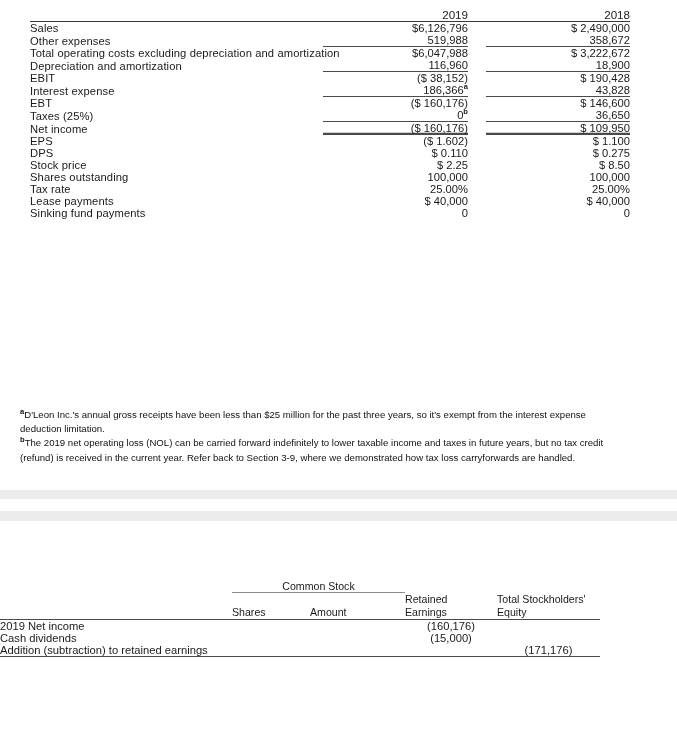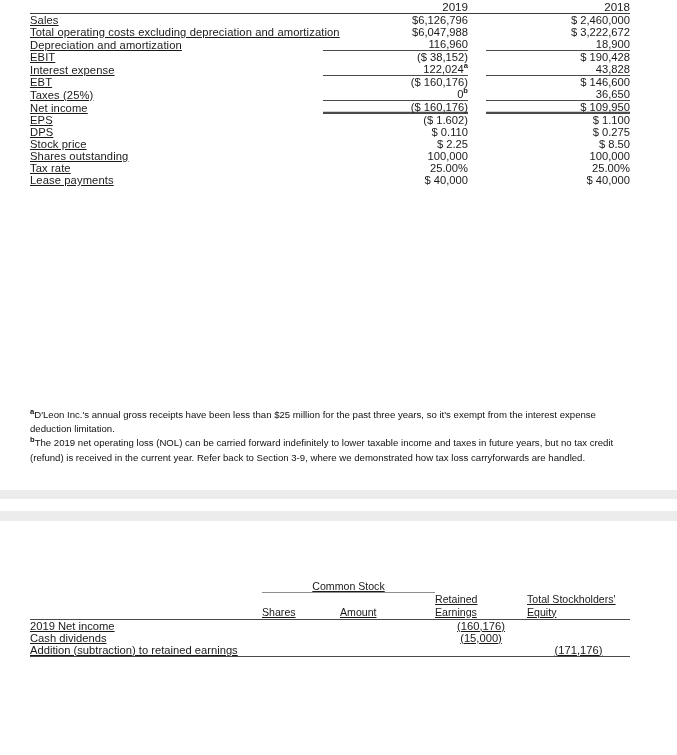--- a/index.html
+++ b/index.html
@@ -13,21 +13,21 @@
     position: relative;
     font-family: "Liberation Sans", sans-serif;
     color: #1a1a1a;
     overflow: hidden;
   }
 
   
   .sheet {
     position: absolute;
     left: 0;
-    top: 0;
+    top: 8px;
     width: 677px;
   }
 
   table.fin {
     border-collapse: collapse;
     table-layout: fixed;
     width: 600px;
     margin-left: 30px;
     font-size: 11.2px;
   }
@@ -42,21 +42,20 @@
   .is-c-label  { width: 268px; }
   .is-c-gap1   { width: 25px; }
   .is-c-y2019  { width: 145px; }
   .is-c-gap2   { width: 18px; }
   .is-c-y2018  { width: 144px; }
 
   .rowlabel {
     text-align: left;
     padding: 4.6px 0 4.6px 0;
     letter-spacing: .01em;
-    text-decoration: underline;
   }
   .num {
     text-align: right;
     padding: 4.6px 0 4.6px 0;
     font-variant-numeric: tabular-nums;
   }
 
   .hdr-year {
     text-align: right;
     font-weight: bold;
@@ -76,21 +75,21 @@
   sup.fn {
     font-size: 7.6px;
     vertical-align: super;
     line-height: 0;
     font-weight: bold;
   }
 
   
   .footnotes {
     position: absolute;
-    left: 30px;
+    left: 20px;
     top: 408px;
     width: 600px;
     font-size: 9.6px;
     line-height: 14.2px;
     color: #111;
   }
   .footnotes p { margin: 0; }
 
   
   .band {
@@ -106,23 +105,21 @@
   .sheet2 {
     position: absolute;
     left: 0;
     top: 580px;
     width: 677px;
   }
   table.eq {
     border-collapse: collapse;
     table-layout: fixed;
     width: 600px;
-    margin-left: 30px;
     font-size: 11.2px;
-    text-decoration: underline;
   }
   table.eq td, table.eq th {
     padding: 0;
     vertical-align: bottom;
     font-weight: normal;
     white-space: nowrap;
   }
   .eq-c-label  { width: 232px; }
   .eq-c-shares { width: 78px; }
   .eq-c-amount { width: 95px; }
@@ -185,21 +182,28 @@
         <td></td>
         <td></td>
       </tr>
     </thead>
     <tbody id="is-body">
         <tr>
           <td class="rowlabel">Sales</td>
           <td></td>
           <td class="num"><span>$6,126,796</span></td>
           <td></td>
-          <td class="num"><span>$ 2,460,000</span></td>
+          <td class="num"><span>$ 2,490,000</span></td>
+        </tr>
+        <tr>
+          <td class="rowlabel">Other expenses</td>
+          <td></td>
+          <td class="num ul-single"><span>519,988</span></td>
+          <td></td>
+          <td class="num ul-single"><span>358,672</span></td>
         </tr>
         <tr>
           <td class="rowlabel">Total operating costs excluding depreciation and amortization</td>
           <td></td>
           <td class="num"><span>$6,047,988</span></td>
           <td></td>
           <td class="num"><span>$ 3,222,672</span></td>
         </tr>
         <tr>
           <td class="rowlabel">Depreciation and amortization</td>
@@ -211,21 +215,21 @@
         <tr>
           <td class="rowlabel">EBIT</td>
           <td></td>
           <td class="num"><span>($    38,152)</span></td>
           <td></td>
           <td class="num"><span>$   190,428</span></td>
         </tr>
         <tr>
           <td class="rowlabel">Interest expense</td>
           <td></td>
-          <td class="num ul-single"><span>122,024</span><sup class="fn">a</sup></td>
+          <td class="num ul-single"><span>186,366</span><sup class="fn">a</sup></td>
           <td></td>
           <td class="num ul-single"><span>43,828</span></td>
         </tr>
         <tr>
           <td class="rowlabel">EBT</td>
           <td></td>
           <td class="num"><span>($ 160,176)</span></td>
           <td></td>
           <td class="num"><span>$   146,600</span></td>
         </tr>
@@ -277,20 +281,27 @@
           <td class="num"><span>25.00%</span></td>
           <td></td>
           <td class="num"><span>25.00%</span></td>
         </tr>
         <tr>
           <td class="rowlabel">Lease payments</td>
           <td></td>
           <td class="num"><span>$    40,000</span></td>
           <td></td>
           <td class="num"><span>$    40,000</span></td>
+        </tr>
+        <tr>
+          <td class="rowlabel">Sinking fund payments</td>
+          <td></td>
+          <td class="num"><span>0</span></td>
+          <td></td>
+          <td class="num"><span>0</span></td>
         </tr>
       </tbody>
   </table>
 </div>
 
 <div class="footnotes">
   <p><sup class="fn">a</sup><span>D'Leon Inc.'s annual gross receipts have been less than $25 million for the past three years, so it's exempt from the interest expense deduction limitation.</span></p>
   <p><sup class="fn">b</sup><span>The 2019 net operating loss (NOL) can be carried forward indefinitely to lower taxable income and taxes in future years, but no tax credit (refund) is received in the current year. Refer back to Section 3-9, where we demonstrated how tax loss carryforwards are handled.</span></p>
 </div>
 

